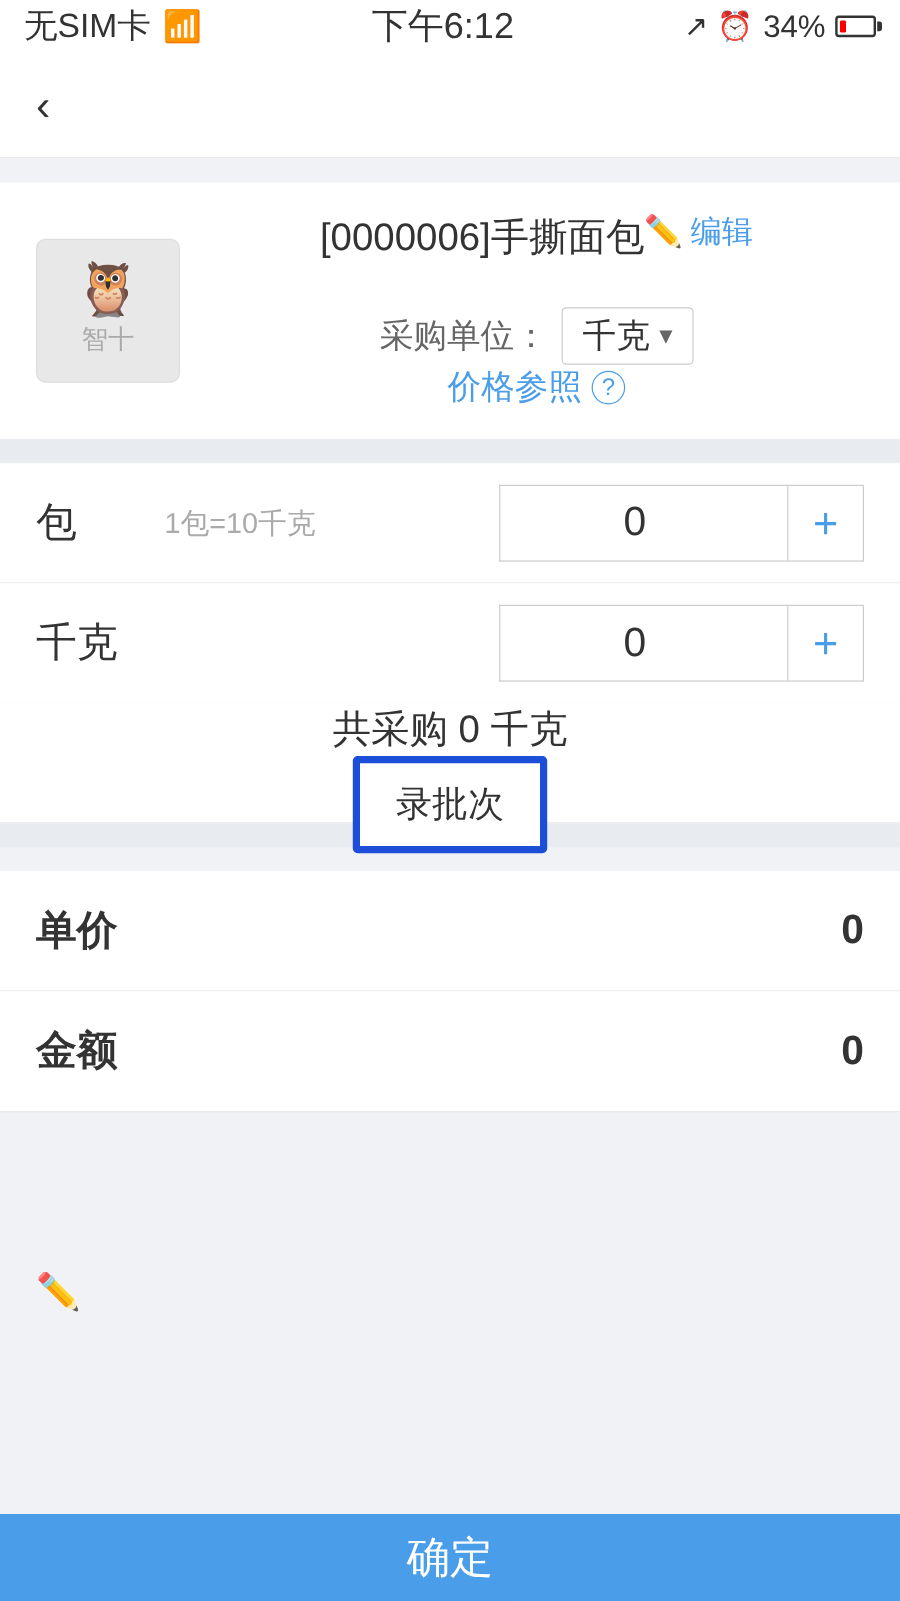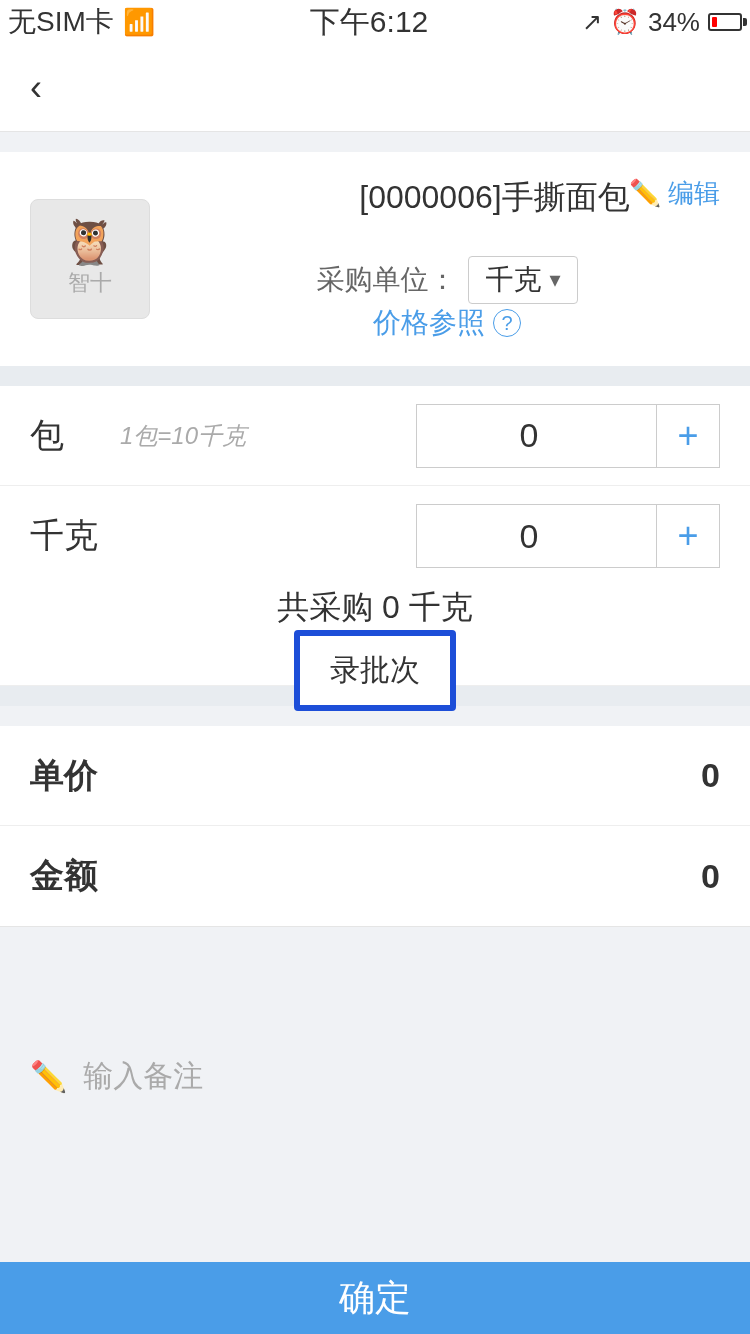--- a/index.html
+++ b/index.html
@@ -13,21 +13,21 @@
       color: #333;
     }
 
     
     .status-bar {
       height: 44px;
       background: #fff;
       display: flex;
       align-items: center;
       justify-content: space-between;
-      padding: 0 8px;
+      padding: 0 20px;
       font-size: 28px;
       font-weight: 500;
     }
     .status-left { display: flex; align-items: center; gap: 10px; }
     .status-right { display: flex; align-items: center; gap: 8px; font-size: 26px; }
     .battery-icon {
       display: inline-flex; align-items: center;
       border: 2px solid #333; border-radius: 3px; height: 18px; width: 34px;
       position: relative; padding: 2px;
     }
@@ -132,21 +132,21 @@
     }
     .edit-btn {
       font-size: 26px;
       color: #4a9de8;
       display: flex;
       align-items: center;
       gap: 6px;
     }
     .product-top-row {
       display: flex;
-      justify-content: flex-end;
+      justify-content: center;
       align-items: flex-start;
       margin-bottom: 16px;
     }
 
     
     .divider-section {
       height: 20px;
       background: #e8ecf0;
     }
 
@@ -164,22 +164,21 @@
     }
     .input-row:last-child { border-bottom: none; }
     .input-label {
       font-size: 34px;
       color: #333;
       min-width: 80px;
     }
     .input-sublabel {
       font-size: 24px;
       color: #aaa;
-      margin-left: 10px;
-      font-style: italic;
+      margin-left: 27px;
     }
     .input-right {
       margin-left: auto;
       display: flex;
       align-items: center;
       gap: 0;
     }
     .qty-input {
       width: 240px;
       height: 64px;
@@ -367,18 +366,17 @@
     <span class="price-value">0</span>
   </div>
   <div class="price-row">
     <span class="price-label">金额</span>
     <span class="price-value">0</span>
   </div>
 </div>
 
 <div class="notes-section">
   <span class="pencil-icon">✏️</span>
-  <span class="notes-placeholder">输入备注</span>
 </div>
 
 <div class="confirm-btn-wrap">
   <span class="confirm-btn-text">确定</span>
 </div>
 
 </body></html>

